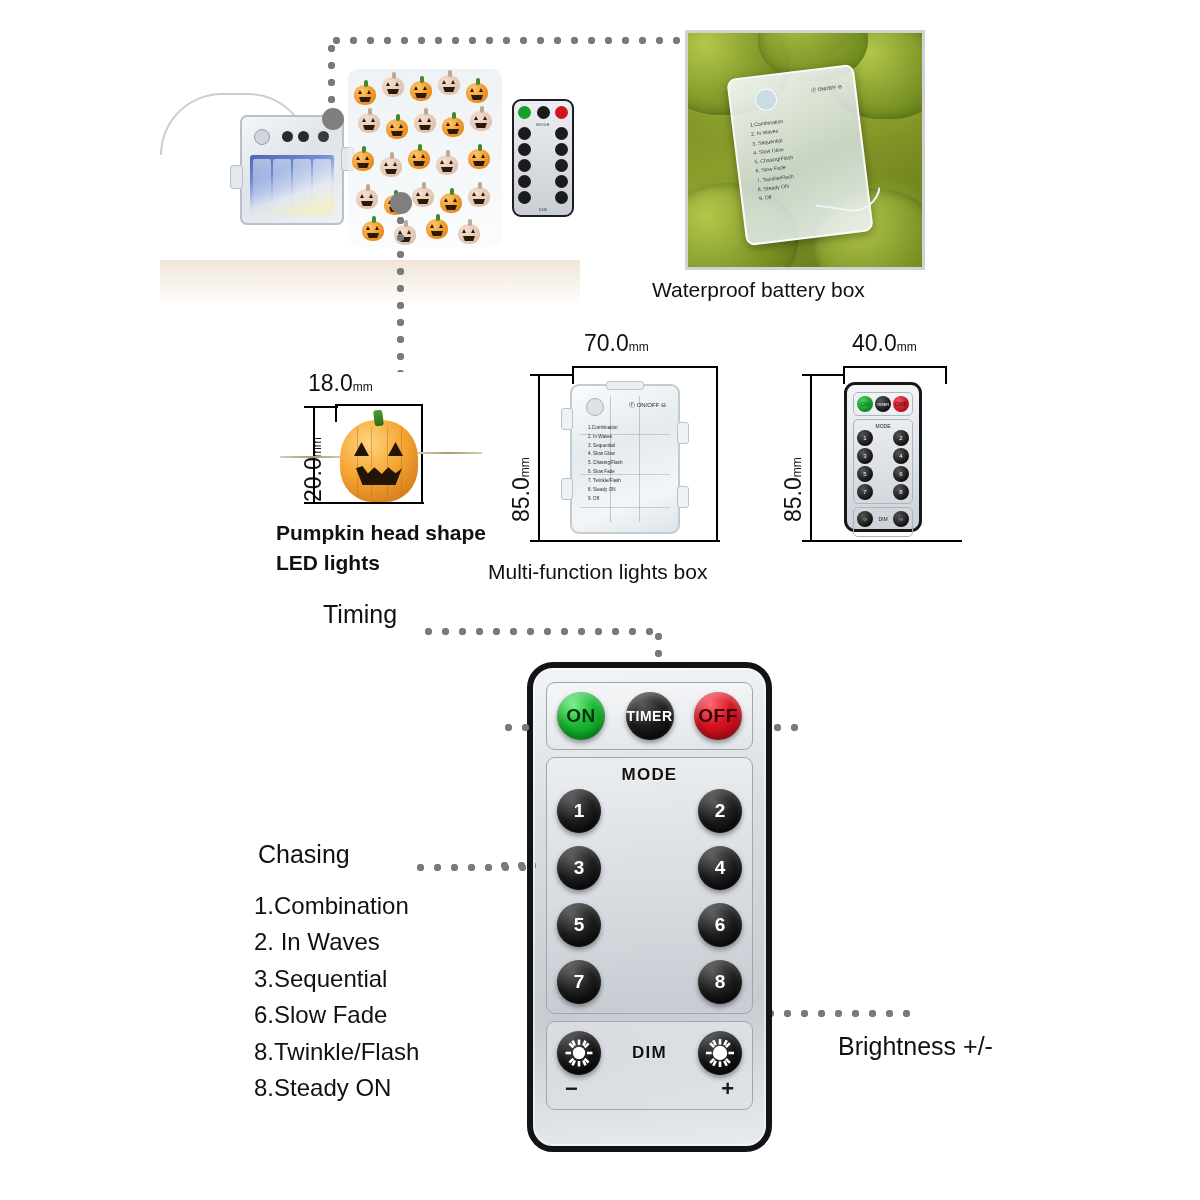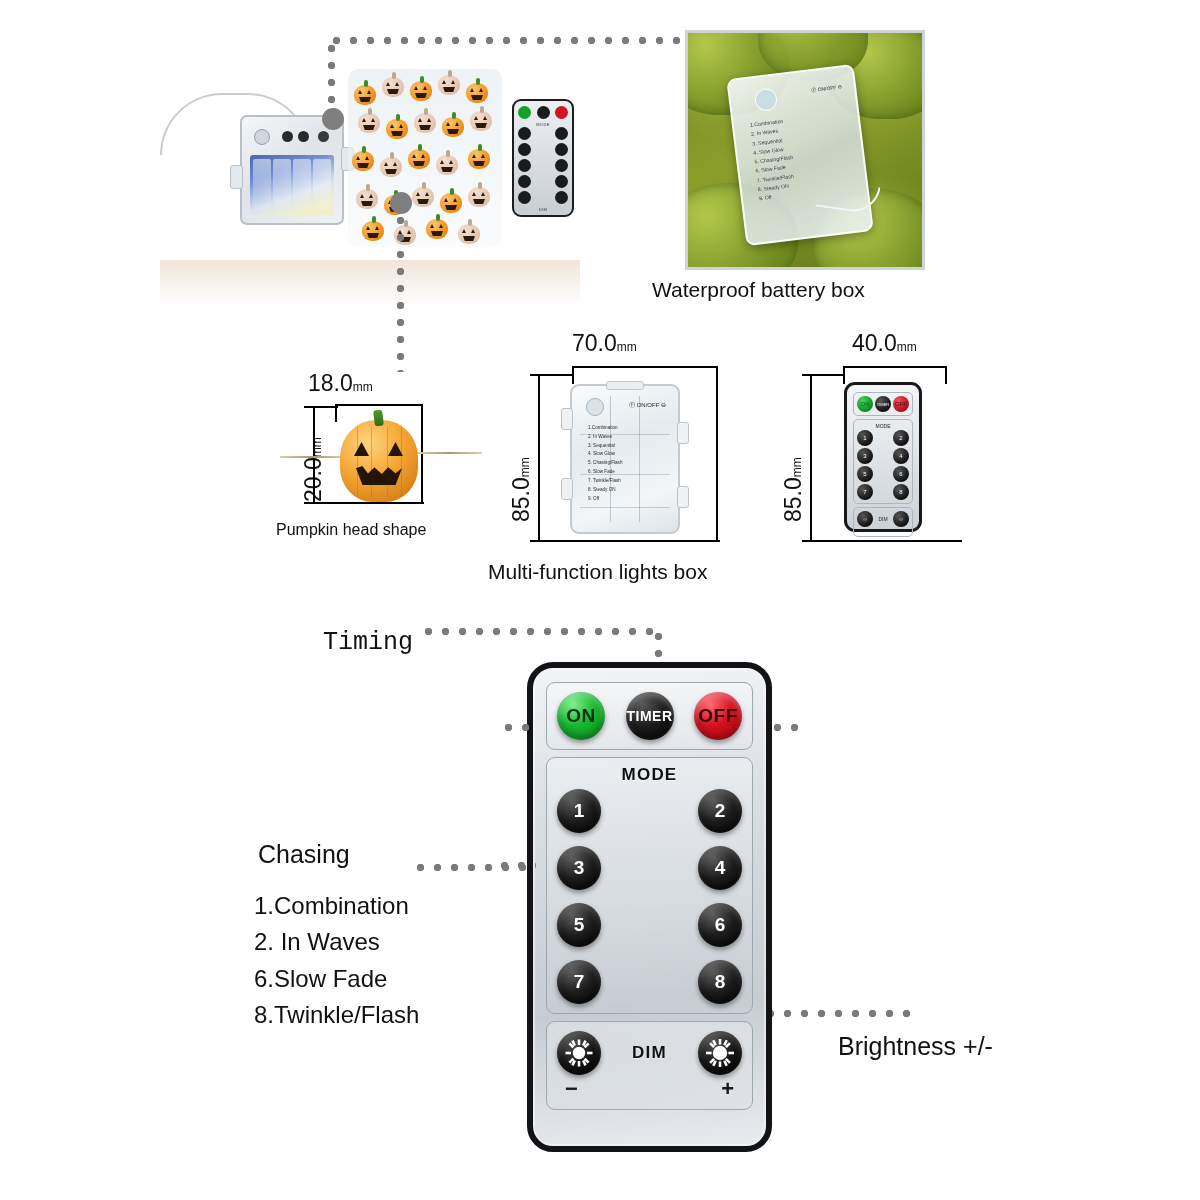--- a/index.html
+++ b/index.html
@@ -237,21 +237,21 @@
     box-shadow: 0 3px 5px rgba(0,0,0,.38), inset 0 -4px 7px rgba(0,0,0,.45),
                 inset 0 4px 6px rgba(255,255,255,.22);
   }
   .dim-word { font-size:17px; font-weight:bold; letter-spacing:1.2px; color:#111;
               text-shadow:0 1px 0 rgba(255,255,255,.7); }
   .pm-row { display:flex; justify-content:space-between; padding: 3px 8px 0 8px; }
   .pm { font-size:22px; font-weight:bold; color:#1a1a1a; line-height:1; }
 
   
   .cap { position:absolute; font-size:21px; color:#111; white-space:nowrap; }
-  .cap2 { position:absolute; font-size:16px; color:#111; line-height:1.45; }
+  .cap2 { position:absolute; font-size:21px; color:#111; line-height:1.45;font-weight:bold; }
   .big-text { position:absolute; font-size:25px; color:#111; }
   .fn-list { position:absolute; font-size:24px; color:#111; line-height:1.52; }
   .fn-list li { list-style:none; white-space:nowrap; }
 </style>
 </head>
 <body>
 
 <div class="stage">
 
   <div class="abs hero-photo">
@@ -485,24 +485,25 @@
       <div class="rib" style="left:40%;"></div>
       <div class="rib" style="left:60%;"></div>
       <div class="rib" style="left:78%;"></div>
       <div class="eye" style="left:14px; top:22px;"></div>
       <div class="eye" style="left:48px; top:22px;"></div>
       <div class="mouth"></div>
     </div>
   </div>
   <div class="cap2" style="left:276px; top:518px;">
     <div>Pumpkin head shape</div>
+    <div>LED lights</div>
   </div>
 
   <div class="abs" style="left:500px; top:332px; width:220px; height:230px;">
-    <div class="dim-label" style="left:72px; top:-2px;"><span>70.0</span><span class="u">mm</span></div>
+    <div class="dim-label" style="left:84px; top:-2px;"><span>70.0</span><span class="u">mm</span></div>
     <div class="dimline" style="left:72px; top:34px; width:2px; height:18px;"></div>
     <div class="dimline" style="left:72px; top:34px; width:146px; height:2px;"></div>
     <div class="dimline" style="left:216px; top:34px; width:2px; height:176px;"></div>
 
     <div class="dim-label vert" style="left:8px; top:190px;"><span>85.0</span><span class="u">mm</span></div>
     <div class="dimline" style="left:38px; top:42px; width:2px; height:168px;"></div>
     <div class="dimline" style="left:30px; top:42px; width:44px; height:2px;"></div>
     <div class="dimline" style="left:30px; top:208px; width:190px; height:2px;"></div>
 
     <div class="sbox" style="left:70px; top:52px;">
@@ -580,35 +581,37 @@
           <div class="srem-btn">☼</div>
         </div>
         <div class="srem-row" style="padding:0 3px;">
           <span class="srem-lab">−</span>
           <span class="srem-lab">+</span>
         </div>
       </div>
     </div>
   </div>
 
-  <div class="big-text" style="left:323px; top:628px;font-family:Liberation Mono, monospace;">Timing</div>
+  <div class="big-text" style="left:323px; top:600px;">Timing</div>
   <div class="abs dots-h" style="left:420px; top:628px; width:240px;"></div>
   <div class="abs dots-v" style="left:655px; top:628px; height:86px;"></div>
 
   <div class="big-text" style="left:258px; top:840px;">Chasing</div>
   <div class="abs dots-h" style="left:412px; top:864px; width:152px;"></div>
 
   <div class="abs dots-h" style="left:762px; top:1010px; width:148px;"></div>
   <div class="big-text" style="left:838px; top:1032px;text-align:right;">Brightness +/-</div>
 
   <ul class="fn-list" style="left:254px; top:888px;">
     <li>1.Combination</li>
     <li>2. In Waves</li>
+    <li>3.Sequential</li>
     <li>6.Slow Fade</li>
     <li>8.Twinkle/Flash</li>
+    <li>8.Steady ON</li>
   </ul>
 
   <div class="abs remote">
 
     <div class="rgroup">
       <div class="row-top">
         <div class="btn-rd btn-on">ON</div>
         <div class="btn-rd btn-timer">TIMER</div>
         <div class="btn-rd btn-off">OFF</div>
       </div>

